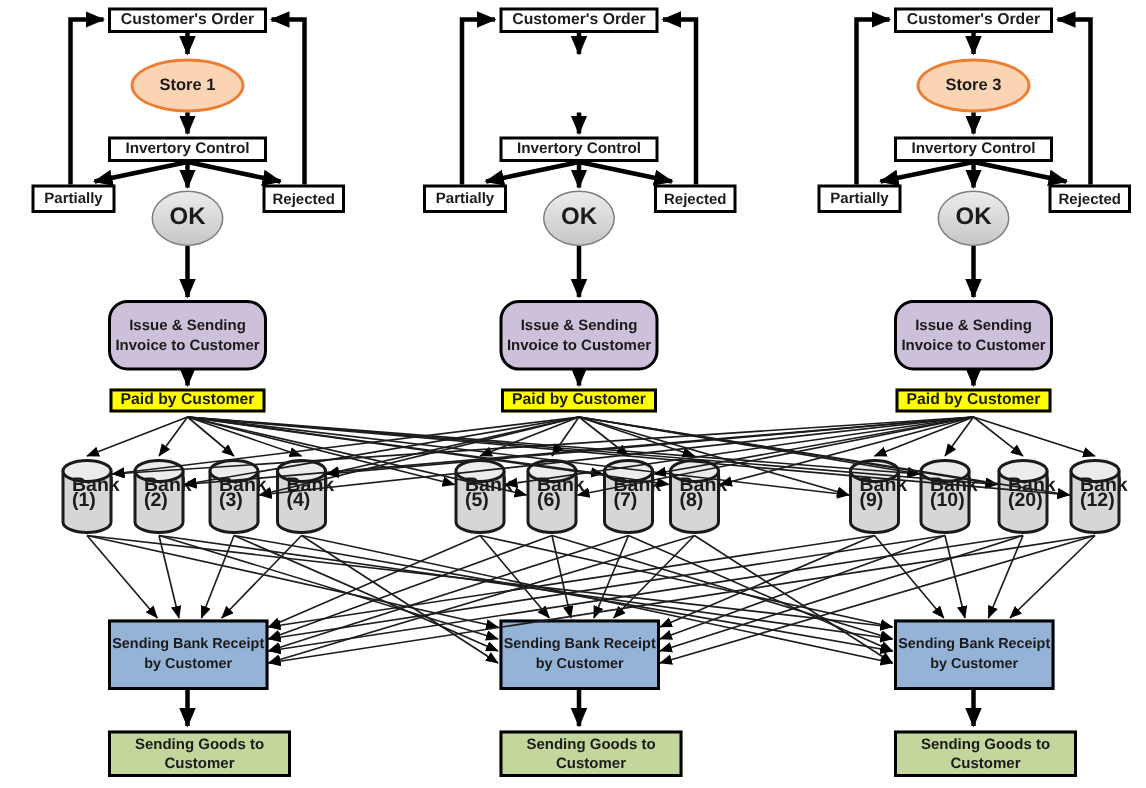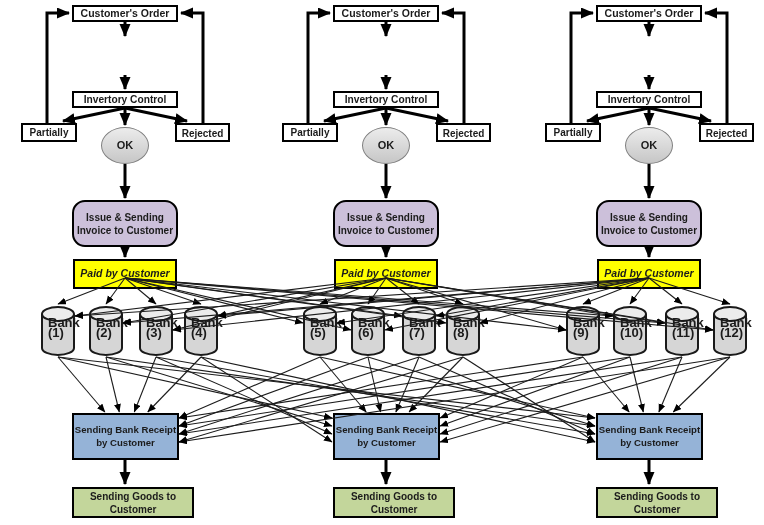--- a/index.html
+++ b/index.html
@@ -15,28 +15,28 @@
     display:flex;flex-direction:column;align-items:center;justify-content:center;
     text-align:center;line-height:1.3;white-space:nowrap;
   }
   .bx span{display:block;}
   .customer   {left:calc(var(--cx) - 53px); top:5px;  width:106px;height:17px;font-size:10.5px;}
   .store      {left:calc(var(--cx) - 38px); top:39px; width:76px; height:36px;font-size:11px;
                border:2px solid var(--store-border,#ED7D31);border-radius:50%;
                background:var(--store-fill,#FBD4B4);}
   .inventory  {left:calc(var(--cx) - 53px); top:91px; width:106px;height:17px;font-size:10.2px;}
   .partially  {left:calc(var(--cx) - 104px);top:123px;width:56px; height:19px;font-size:10px;}
-  .ok         {left:calc(var(--cx) - 24px); top:127px;width:48px; height:37px;font-size:11px;
+  .ok         {left:calc(var(--cx) - 24px); top:127px;width:48px; height:37px;font-size:16px;
                border:1.5px solid var(--ok-border,#7F7F7F);border-radius:50%;
                background:linear-gradient(180deg,var(--ok-top,#ECECEC),var(--ok-bot,#C6C6C6));}
   .rejected   {left:calc(var(--cx) + 50px); top:123px;width:55px; height:19px;font-size:10px;justify-content:flex-end;}
   .invoice    {left:calc(var(--cx) - 53px); top:200px;width:106px;height:47px;font-size:10px;
                background:var(--invoice-fill,#CCC0DA);border-radius:13px;}
-  .paid       {left:calc(var(--cx) - 52px); top:259px;width:104px;height:30px;font-size:10.5px;
-               background:var(--paid-fill,#FFFF00);font-style:italic;}
+  .paid       {left:calc(var(--cx) - 52px); top:259px;width:104px;height:16px;font-size:10.5px;
+               background:var(--paid-fill,#FFFF00);}
   .receipt    {left:calc(var(--cx) - 53px); top:413px;width:107px;height:47px;font-size:9.6px;
                background:var(--receipt-fill,#95B3D7);}
   .goods      {left:calc(var(--cx) - 53px); top:487px;width:122px;height:31px;font-size:10px;
                background:var(--goods-fill,#C3D69B);}
   .bank{position:absolute;top:305px;width:36px;height:52px;}
   .bank svg{position:absolute;inset:0;width:36px;height:52px;}
   .cyl-body{fill:var(--bank-fill,#D6D6D6);stroke:#1a1a1a;stroke-width:2;}
   .cyl-top {fill:var(--bank-top,#ECECEC);stroke:#1a1a1a;stroke-width:2;}
   .bank-label{position:absolute;top:13px;left:8px;font-size:13px;line-height:10px;}
   .bank-label span{display:block;}
@@ -159,20 +159,23 @@
       <line x1="682" y1="357" x2="658.9" y2="412" class="thin" marker-end="url(#ahS)"></line>
       <line x1="730" y1="357" x2="179" y2="442" class="thin" marker-end="url(#ahS)"></line>
       <line x1="730" y1="357" x2="440" y2="442" class="thin" marker-end="url(#ahS)"></line>
       <line x1="730" y1="357" x2="673.3" y2="412" class="thin" marker-end="url(#ahS)"></line>
     </svg>
 
   <div class="column" style="--cx: 125px;">
     <div class="bx customer">
       <span>Customer's Order</span>
     </div>
+    <div class="bx store">
+      <span class="store-name">Store 1</span>
+    </div>
     <div class="bx inventory">
       <span>Invertory Control</span>
     </div>
     <div class="bx partially">
       <span>Partially</span>
     </div>
     <div class="bx ok">
       <span>OK</span>
     </div>
     <div class="bx rejected">
@@ -225,20 +228,23 @@
     <div class="bx goods">
       <span>Sending Goods to</span>
       <span>Customer</span>
     </div>
   </div>
 
   <div class="column" style="--cx: 649px;">
     <div class="bx customer">
       <span>Customer's Order</span>
     </div>
+    <div class="bx store">
+      <span class="store-name">Store 3</span>
+    </div>
     <div class="bx inventory">
       <span>Invertory Control</span>
     </div>
     <div class="bx partially">
       <span>Partially</span>
     </div>
     <div class="bx ok">
       <span>OK</span>
     </div>
     <div class="bx rejected">
@@ -371,21 +377,21 @@
     </div>
   </div>
 
   <div class="bank" style="left: 664px;">
     <svg viewBox="0 0 36 52" aria-hidden="true">
       <path class="cyl-body" d="M2 9 L2 43 A16 7 0 0 0 34 43 L34 9"></path>
       <ellipse class="cyl-top" cx="18" cy="9" rx="16" ry="7"></ellipse>
     </svg>
     <div class="bank-label">
       <span class="bank-name">Bank</span>
-      <span class="bank-num">(11)</span>
+      <span class="bank-num">(20)</span>
     </div>
   </div>
 
   <div class="bank" style="left: 712px;">
     <svg viewBox="0 0 36 52" aria-hidden="true">
       <path class="cyl-body" d="M2 9 L2 43 A16 7 0 0 0 34 43 L34 9"></path>
       <ellipse class="cyl-top" cx="18" cy="9" rx="16" ry="7"></ellipse>
     </svg>
     <div class="bank-label">
       <span class="bank-name">Bank</span>

